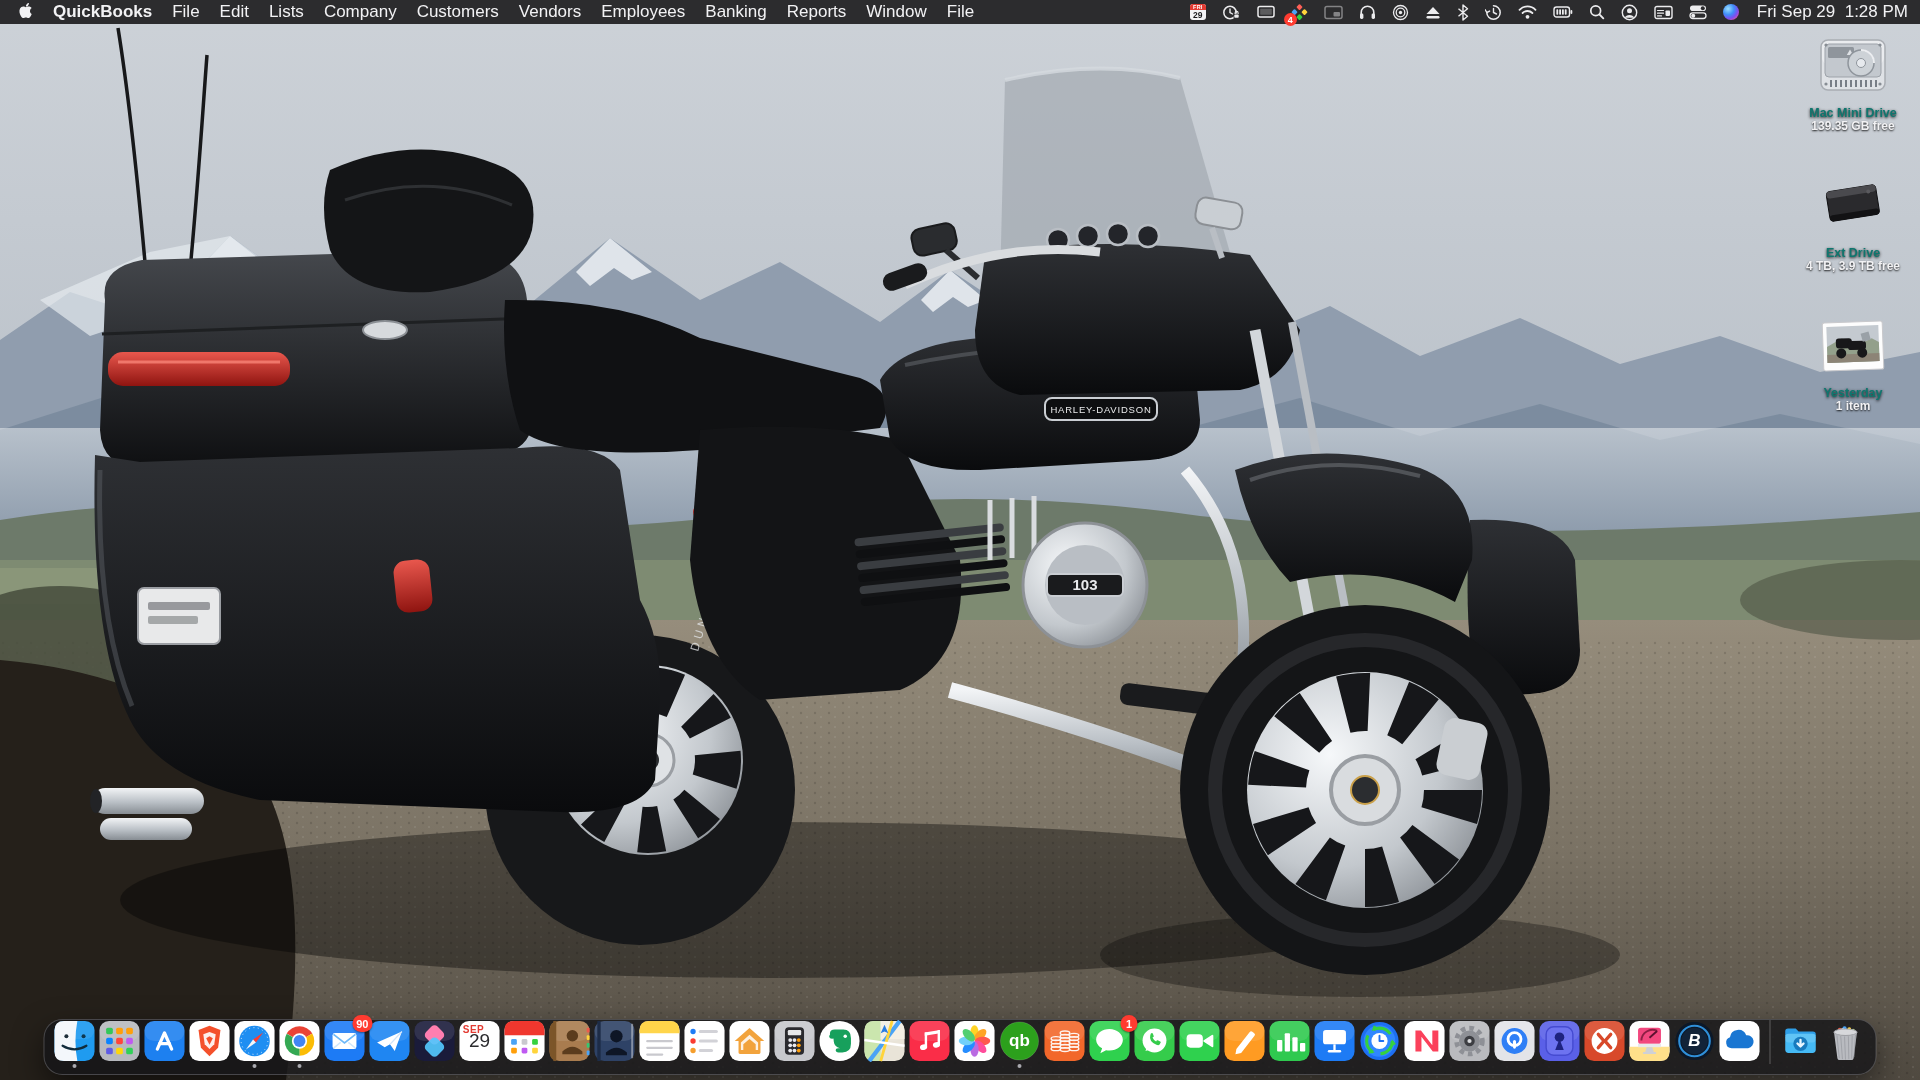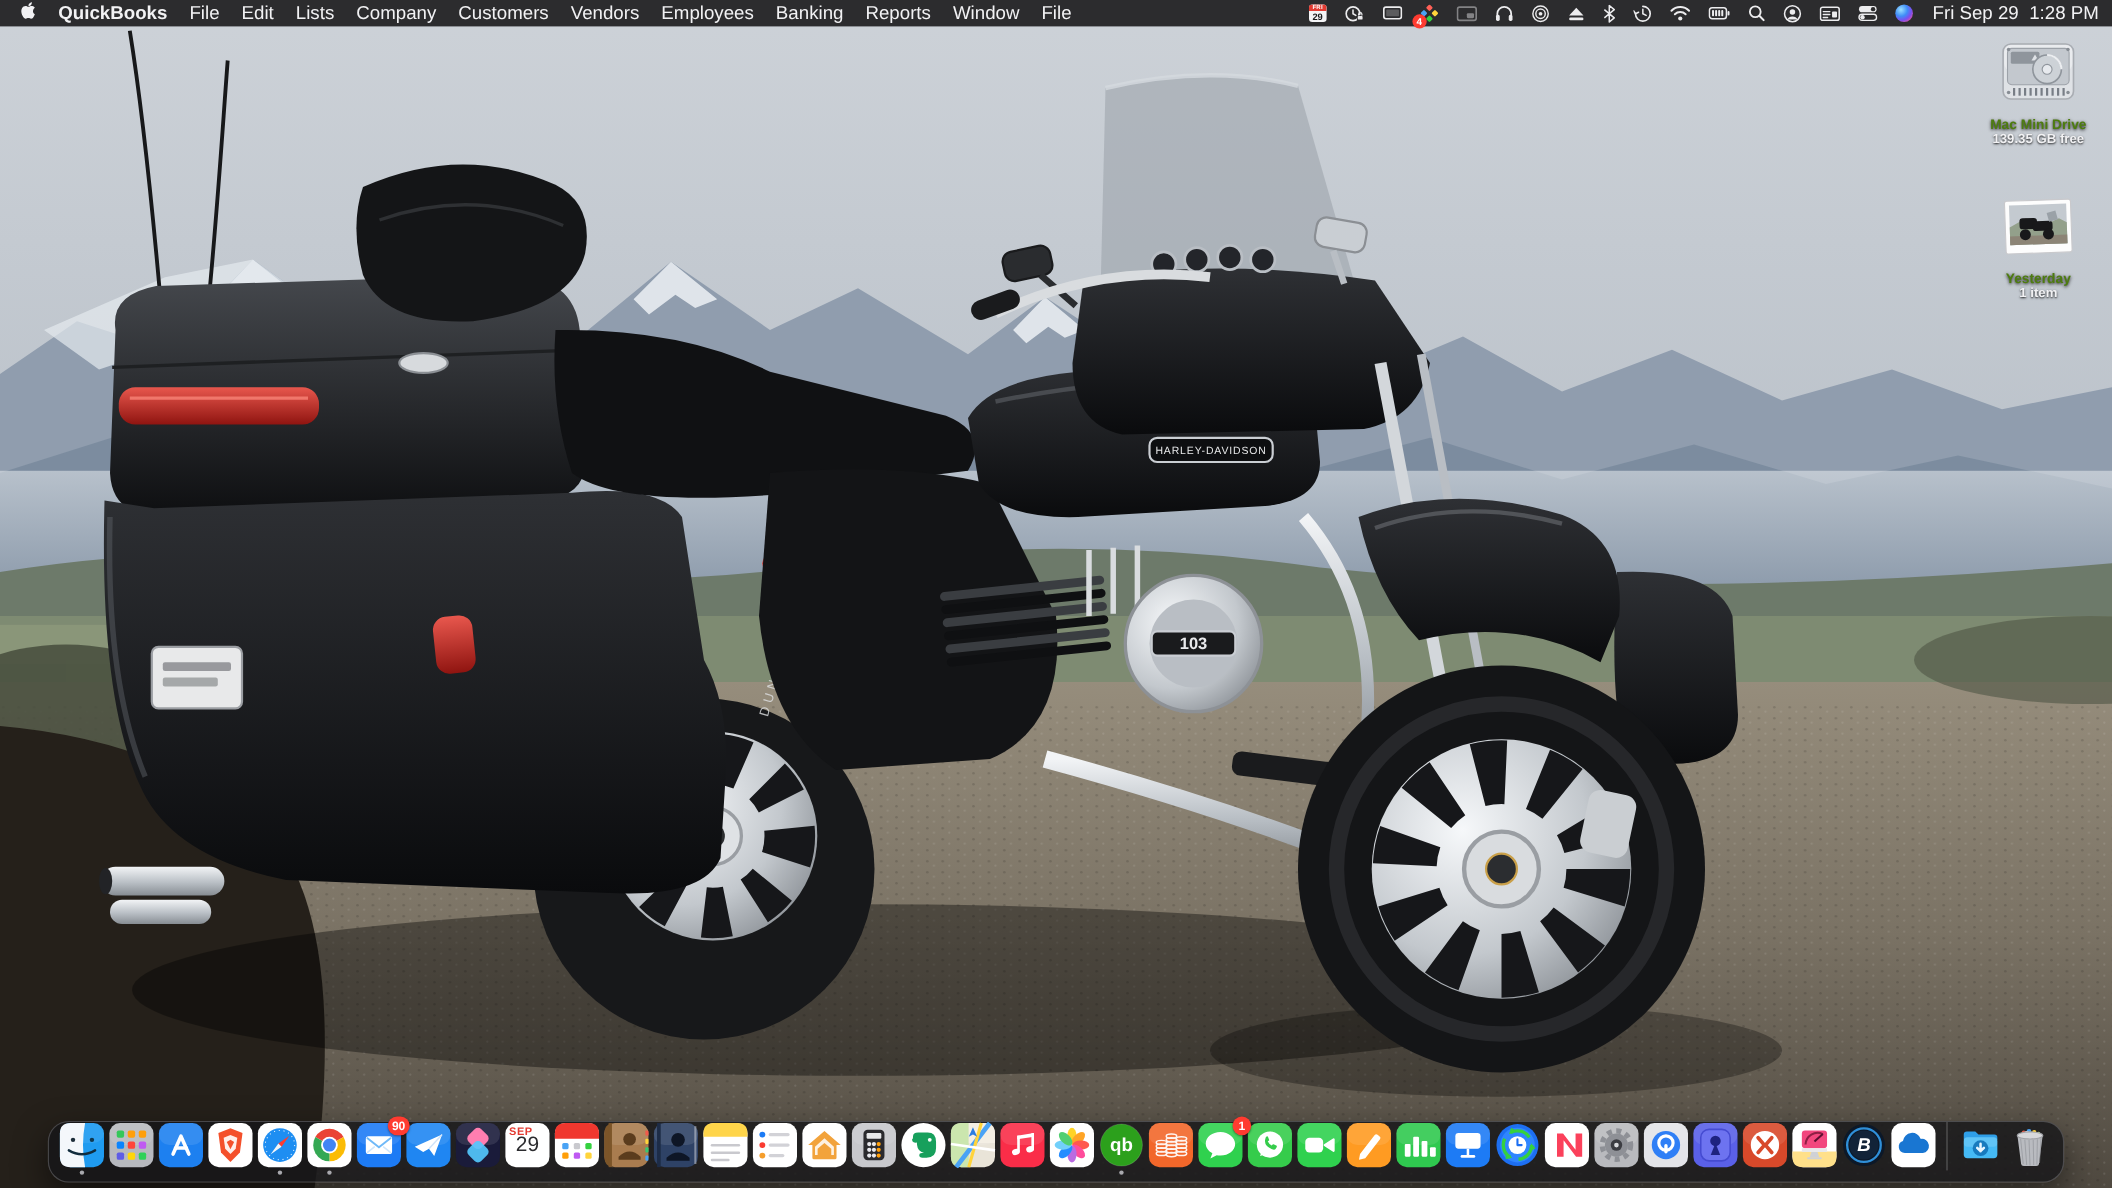--- a/index.html
+++ b/index.html
@@ -24,21 +24,21 @@
   .mini-badge{position:absolute;left:-7px;bottom:-2px;width:13px;height:13px;border-radius:7px;
     background:#ff3b30;color:#fff;font-size:9px;font-weight:bold;display:flex;align-items:center;
     justify-content:center;z-index:2;}
   .siri-orb{width:16px;height:16px;border-radius:50%;display:inline-block;
     background:radial-gradient(circle at 32% 30%,#9be0ff 0%,#3f8ef7 38%,#7a4ff0 62%,#e4549c 85%,#ff66aa 100%);}
   
   .desk-col{position:absolute;top:32px;right:4px;width:126px;display:flex;flex-direction:column;
     gap:40px;align-items:center;z-index:10;}
   .desk-icon{width:126px;display:flex;flex-direction:column;align-items:center;cursor:default;}
   .desk-art{width:78px;height:72px;display:flex;align-items:center;justify-content:center;}
-  .desk-label{font-size:12.5px;font-weight:bold;color:#4d7c0f;text-shadow:0 1px 3px rgba(0,0,0,.9);
+  .desk-label{font-size:12.5px;font-weight:bold;color:#0f766e;text-shadow:0 1px 3px rgba(0,0,0,.9);
     margin-top:2px;text-align:center;line-height:14px;}
   .desk-sub{font-size:12px;font-weight:bold;color:#f2f2f4;text-shadow:0 1px 2px rgba(0,0,0,.9);
     text-align:center;line-height:12px;}
   
   .dock{position:absolute;bottom:5px;left:50%;transform:translateX(-50%);height:56px;
     display:flex;align-items:flex-start;gap:3px;padding:0 9px;background:rgba(22,22,24,.82);
     border:1px solid rgba(160,160,165,.35);border-radius:19px;
     box-shadow:0 12px 30px rgba(0,0,0,.5);z-index:40;box-sizing:border-box;}
   .dock-item{width:42px;height:42px;position:relative;flex:none;}
   .dock-item .icon-wrap{position:absolute;inset:0;}
@@ -392,20 +392,34 @@
             <rect x="61" y="48" width="2" height="7"></rect>
           </g>
         </svg>
       </span>
   <span class="desk-label">Mac Mini Drive</span>
   <span class="desk-sub">139.35 GB free</span>
     </div>
     <div class="desk-icon">
       <span class="desk-art">
         <svg viewBox="0 0 78 72" width="78" height="72">
+          <g transform="rotate(-9 39 32)">
+            <rect x="14" y="16" width="50" height="30" rx="4" fill="#2a2a2d" stroke="#0e0e10"></rect>
+            <rect x="14" y="16" width="50" height="7" rx="3.5" fill="#4a4a4e"></rect>
+            <rect x="14" y="40" width="50" height="6" rx="3" fill="#121214"></rect>
+            <circle cx="56" cy="22" r="2" fill="#5a5a5e"></circle>
+          </g>
+        </svg>
+      </span>
+  <span class="desk-label">Ext Drive</span>
+  <span class="desk-sub">4 TB, 3.9 TB free</span>
+    </div>
+    <div class="desk-icon">
+      <span class="desk-art">
+        <svg viewBox="0 0 78 72" width="78" height="72">
           <g transform="rotate(-2 39 34)">
             <rect x="9" y="10" width="60" height="48" rx="2" fill="#fdfdfd" stroke="#c9c9cc"></rect>
             <rect x="13" y="14" width="52" height="36" fill="#c4cad0"></rect>
             <path d="M13 34 L28 26 44 33 58 27 65 31 V50 H13 Z" fill="#93a08b"></path>
             <rect x="13" y="42" width="52" height="8" fill="#8c8476"></rect>
             <g fill="#18181a">
               <rect x="22" y="26" width="16" height="10" rx="3"></rect>
               <rect x="34" y="29" width="18" height="9" rx="3"></rect>
               <circle cx="27" cy="41" r="5"></circle>
               <circle cx="48" cy="41" r="5"></circle>

